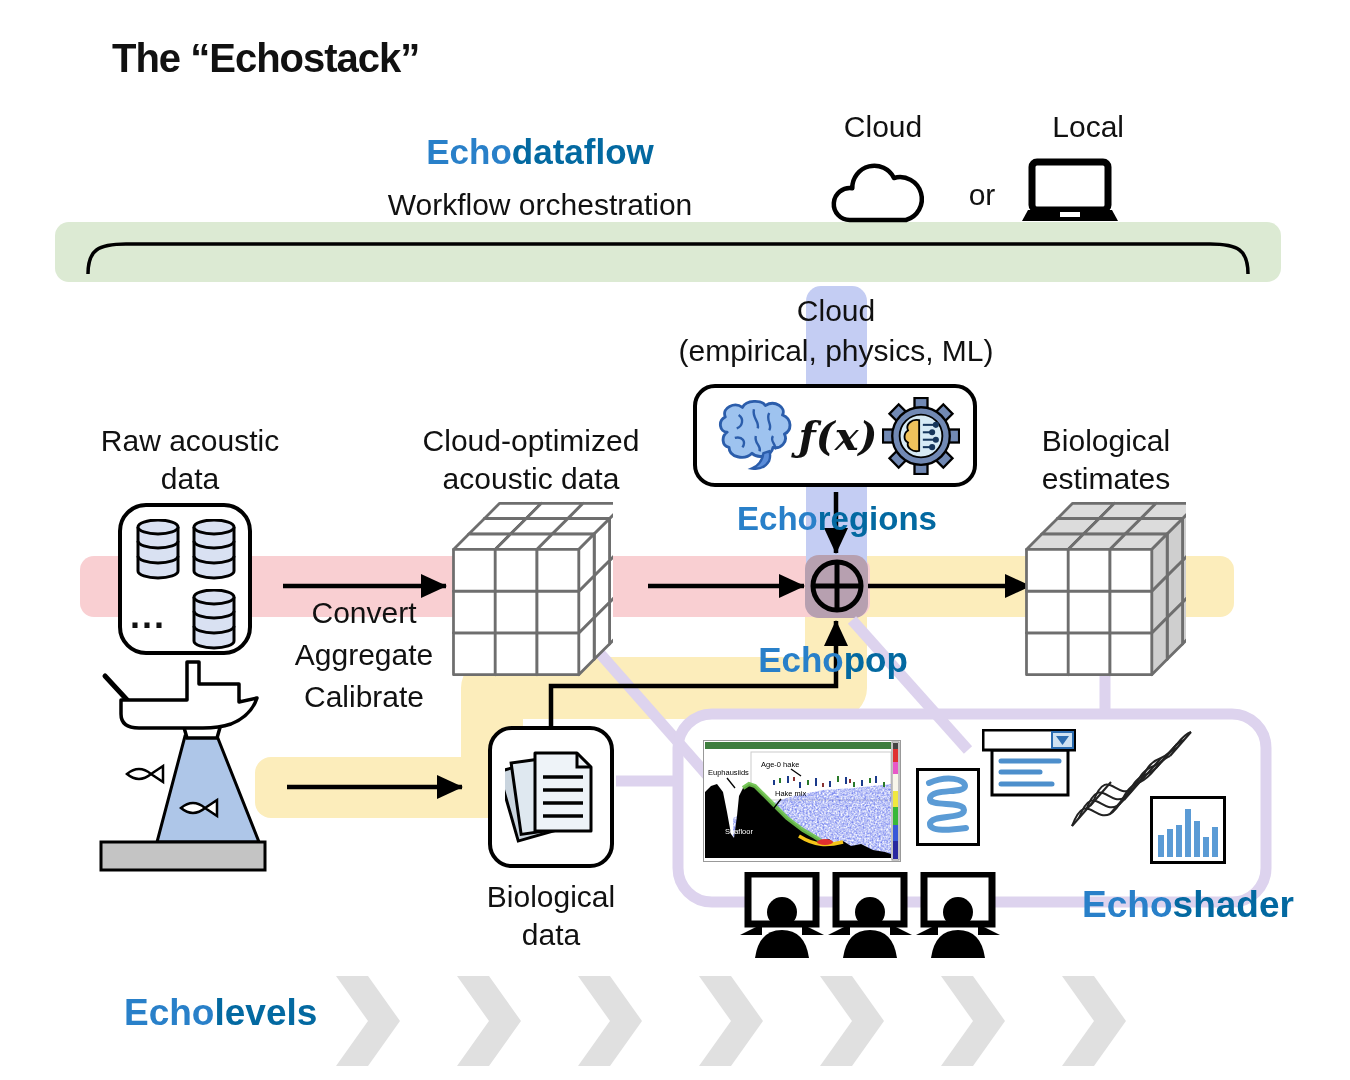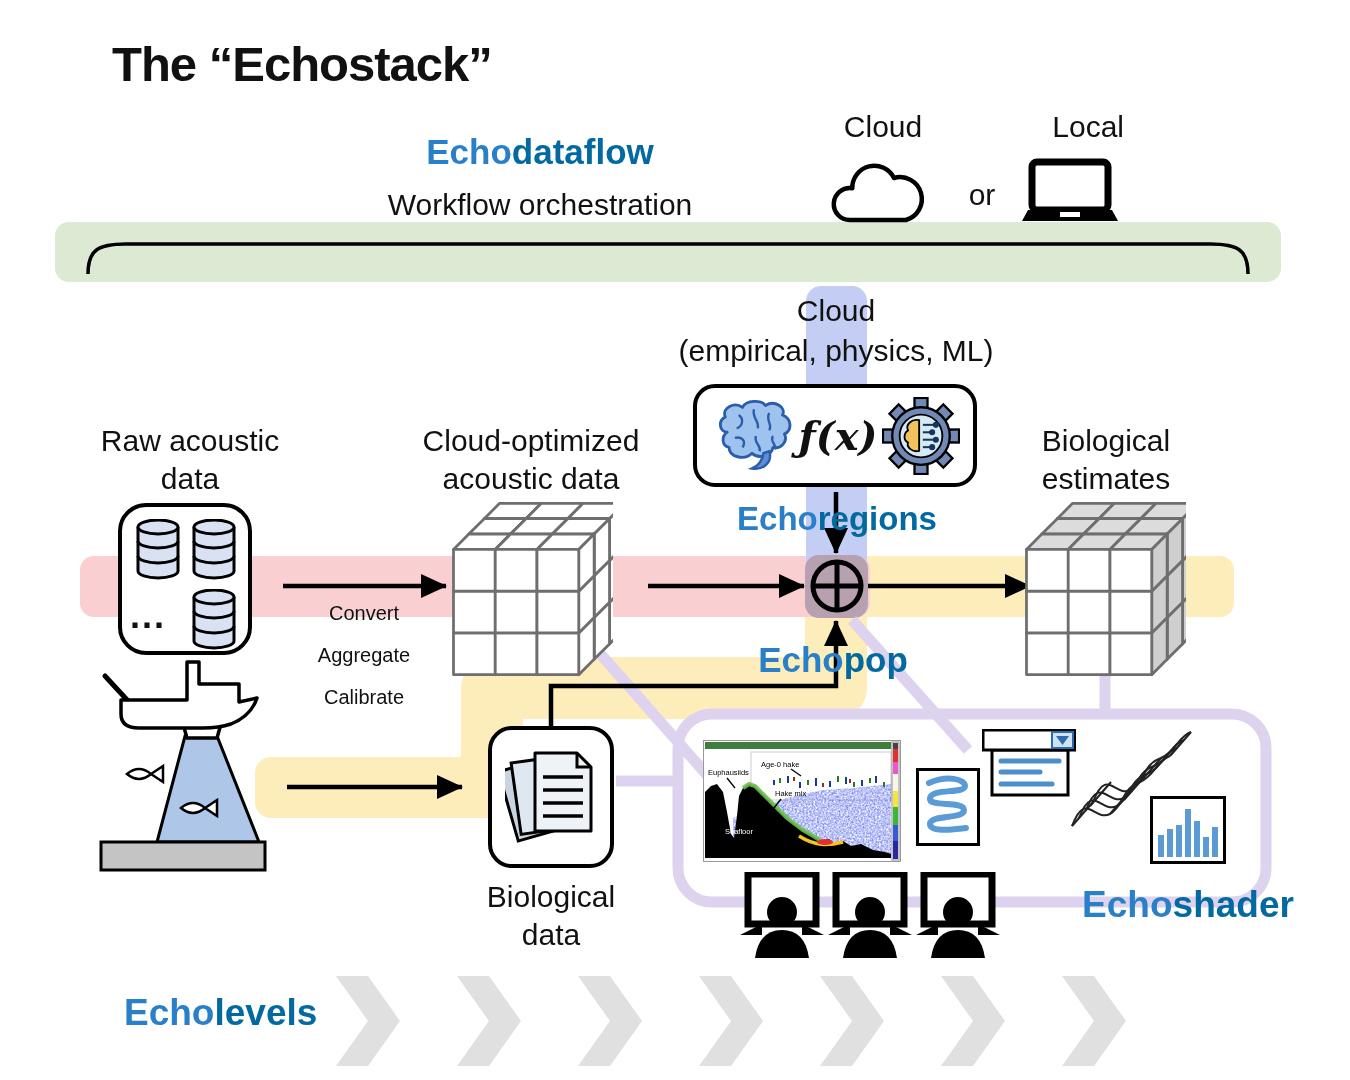--- a/index.html
+++ b/index.html
@@ -1,21 +1,21 @@
 <!DOCTYPE html>
 <html><head>
 <meta charset="utf-8">
 <style>
   html,body{margin:0;padding:0;background:#fff;}
   .canvas{position:relative;width:1350px;height:1080px;background:#fff;overflow:hidden;
           font-family:"Liberation Sans",sans-serif;color:#111;}
   .abs{position:absolute;}
   svg{display:block;}
   .bg{position:absolute;left:0;top:0;}
-  .title{left:112px;top:36px;font-size:49px;font-weight:bold;letter-spacing:-1px;}
+  .title{left:112px;top:36px;font-size:40px;font-weight:bold;letter-spacing:-1px;}
   .ctr{text-align:center;}
   .lbl{font-size:30px;line-height:38px;}
   .tool{font-weight:bold;font-size:35px;}
   .tb{color:#2980c9;} .tg{color:#0369a1;}
   .edf{left:320px;top:132px;width:440px;}
   .edf-sub{left:320px;top:186px;width:440px;}
   .cloud-lbl{left:828px;top:108px;width:110px;}
   .or-lbl{left:950px;top:176px;width:64px;}
   .local-lbl{left:1020px;top:108px;width:104px;text-align:right;}
   .models1{left:650px;top:292px;width:372px;}
@@ -26,21 +26,21 @@
         justify-content:space-evenly;padding:0 8px;}
   .fx{font-family:"DejaVu Serif",serif;font-style:italic;font-weight:bold;font-size:40px;}
   .raw1{left:78px;top:422px;width:224px;} .raw2{left:78px;top:460px;width:224px;}
   .rbox{left:118px;top:503px;width:134px;height:152px;background:#fff;border:4px solid #000;
         border-radius:28px;box-sizing:border-box;}
   .dots{left:130px;top:595px;font-size:36px;font-weight:bold;letter-spacing:2px;}
   .co1{left:395px;top:422px;width:272px;} .co2{left:395px;top:460px;width:272px;}
   .cube1{left:450px;top:500px;} .cube2{left:1023px;top:500px;}
   .est1{left:1010px;top:422px;width:192px;} .est2{left:1010px;top:460px;width:192px;}
   .eregions{left:700px;top:500px;width:274px;font-size:33px;}
-  .steps{left:260px;top:592px;width:208px;font-size:20px;line-height:42px;}
+  .steps{left:260px;top:592px;width:208px;font-size:30px;line-height:42px;}
   .epop{left:742px;top:640px;width:182px;font-size:35px;}
   .ship{left:98px;top:658px;}
   .bbox{left:488px;top:726px;width:126px;height:142px;background:#fff;border:4px solid #000;
         border-radius:24px;box-sizing:border-box;display:flex;align-items:center;justify-content:center;}
   .bd1{left:460px;top:878px;width:182px;} .bd2{left:460px;top:916px;width:182px;}
   .egram{left:703px;top:740px;}
   .transect{left:916px;top:768px;width:64px;height:78px;background:#fff;border:3.5px solid #000;
             box-sizing:border-box;}
   .widget{left:982px;top:729px;} .mesh{left:1066px;top:726px;}
   .bars{left:1150px;top:796px;width:76px;height:68px;background:#fff;border:3.5px solid #000;

